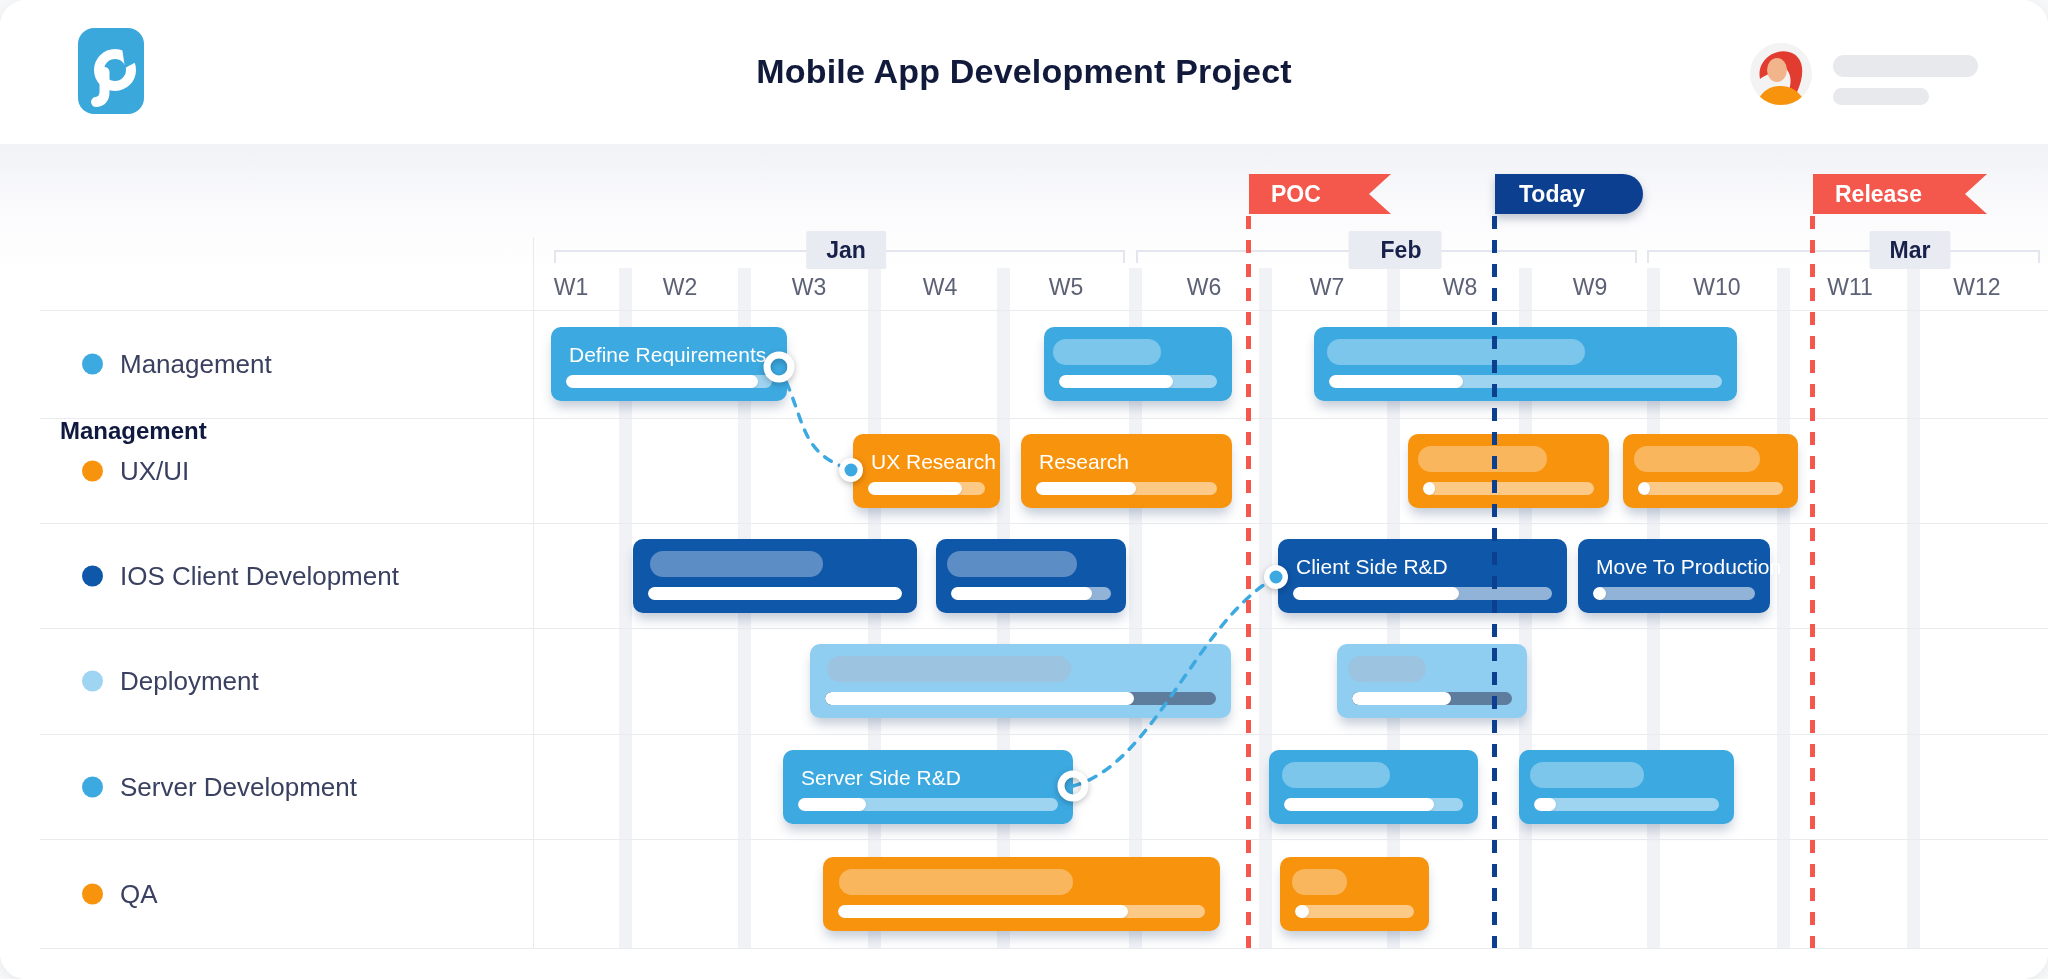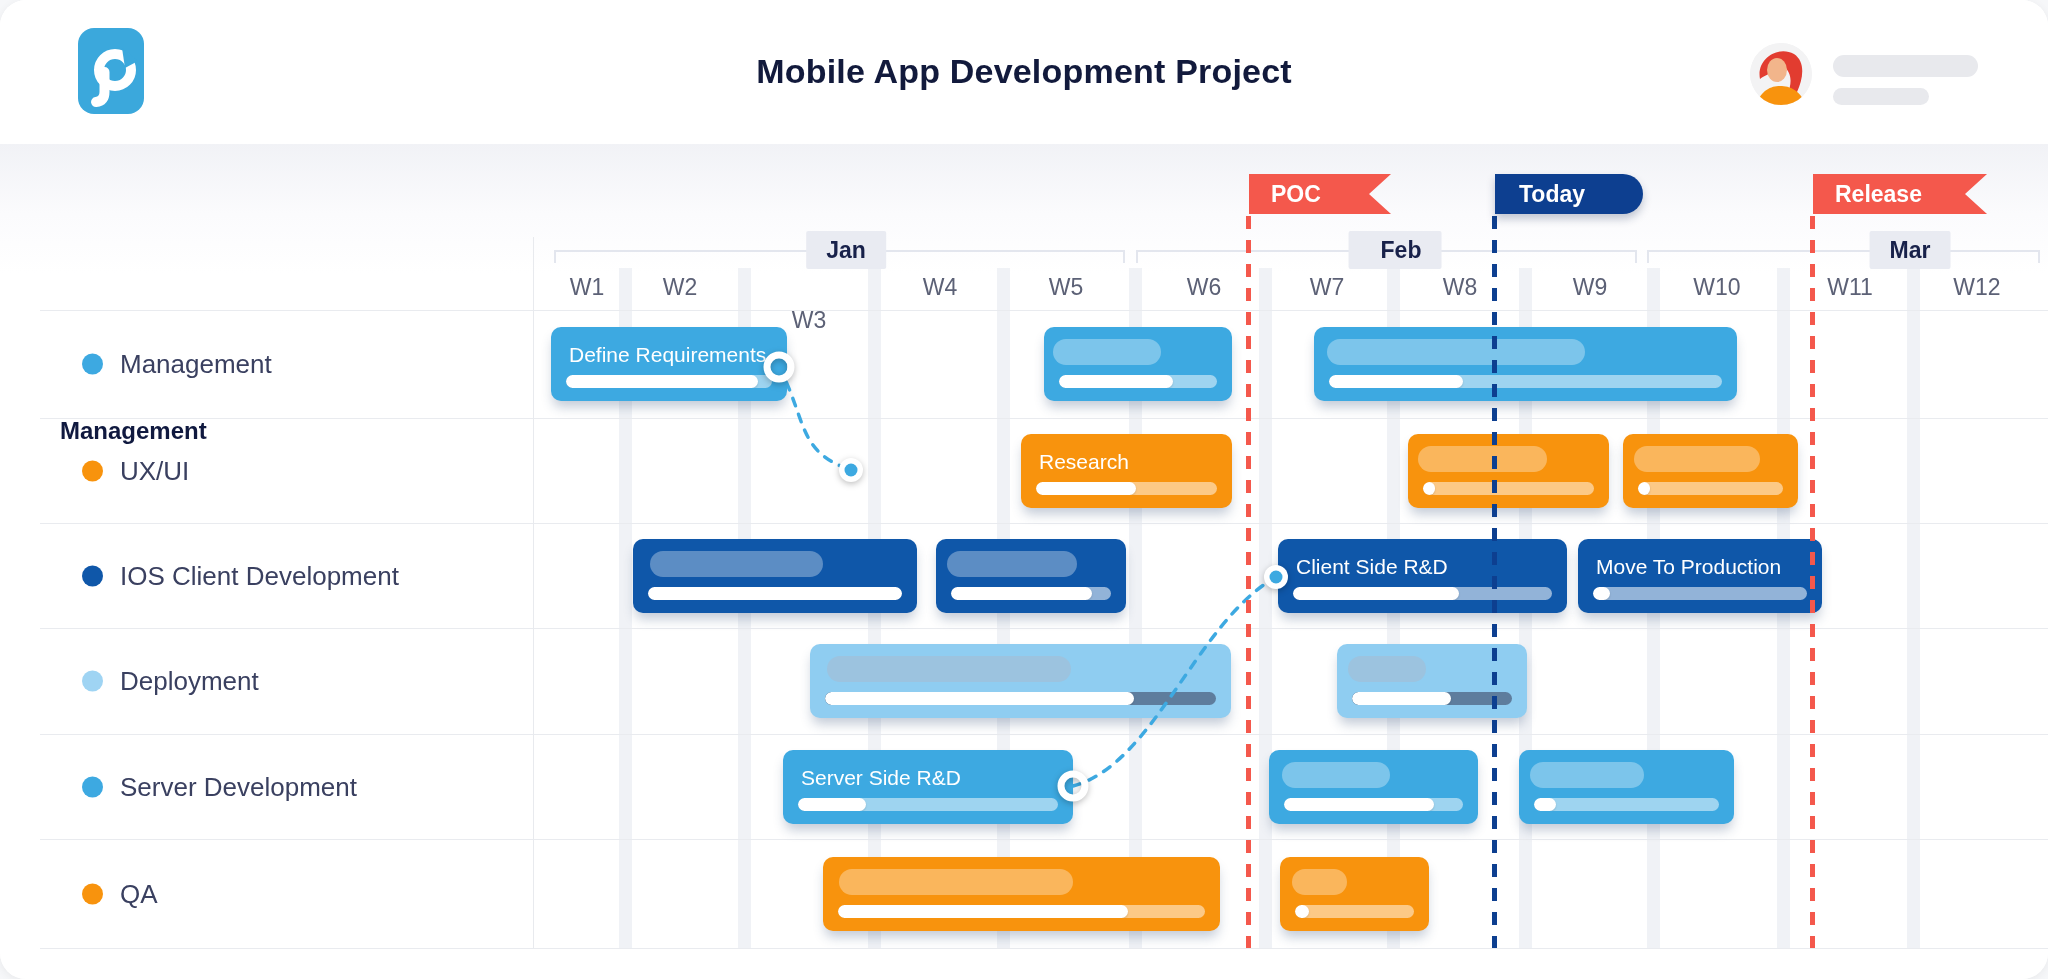--- a/index.html
+++ b/index.html
@@ -67,23 +67,23 @@
         <div class="month-drop" style="left: 1123px; top: 106px;"></div>
         <div class="month-label" style="left: 846px; top: 87px;">Jan</div>
         <div class="month-line" style="left: 1136px; top: 106px; width: 501px;"></div>
         <div class="month-drop" style="left: 1136px; top: 106px;"></div>
         <div class="month-drop" style="left: 1635px; top: 106px;"></div>
         <div class="month-label" style="left: 1395px; top: 87px; padding-left: 32px;">Feb</div>
         <div class="month-line" style="left: 1647px; top: 106px; width: 393px;"></div>
         <div class="month-drop" style="left: 1647px; top: 106px;"></div>
         <div class="month-drop" style="left: 2038px; top: 106px;"></div>
         <div class="month-label" style="left: 1910px; top: 87px;">Mar</div>
-        <div class="week-label" style="left: 587px; top: 143px;">W1</div>
+        <div class="week-label" style="left: 571px; top: 143px;">W1</div>
         <div class="week-label" style="left: 680px; top: 143px;">W2</div>
-        <div class="week-label" style="left: 809px; top: 143px; margin-top: 33px;">W3</div>
+        <div class="week-label" style="left: 809px; top: 143px;">W3</div>
         <div class="week-label" style="left: 940px; top: 143px;">W4</div>
         <div class="week-label" style="left: 1066px; top: 143px;">W5</div>
         <div class="week-label" style="left: 1204px; top: 143px; text-align: right;">W6</div>
         <div class="week-label" style="left: 1327px; top: 143px;">W7</div>
         <div class="week-label" style="left: 1460px; top: 143px;">W8</div>
         <div class="week-label" style="left: 1590px; top: 143px;">W9</div>
         <div class="week-label" style="left: 1717px; top: 143px;">W10</div>
         <div class="week-label" style="left: 1850px; top: 143px; text-align: right;">W11</div>
         <div class="week-label" style="left: 1977px; top: 143px;">W12</div>
         <div class="dot" style="left: 82px; top: 220px; background: rgb(61, 169, 225);"></div>
@@ -101,20 +101,26 @@
           </div>
         </div>
         <div class="bar" style="left: 1314px; top: 183px; width: 423px; background: rgb(61, 169, 225);">
           <div class="skel" style="left: 12.69px; width: 258.03px; background: rgba(255, 255, 255, 0.33);"></div>
           <div class="track" style="background: rgba(255, 255, 255, 0.5);">
             <div class="fill" style="width: 34%;"></div>
           </div>
         </div>
         <div class="dot" style="left: 82px; top: 326.5px; background: rgb(248, 147, 13);"></div>
         <div class="row-label" style="top: 326.5px;">UX/UI</div>
+        <div class="bar" style="left: 853px; top: 289.5px; width: 147px; background: rgb(248, 147, 13);">
+          <span class="bar-label">UX Research</span>
+          <div class="track" style="background: rgba(255, 255, 255, 0.5);">
+            <div class="fill" style="width: 80%;"></div>
+          </div>
+        </div>
         <div class="bar" style="left: 1021px; top: 289.5px; width: 211px; background: rgb(248, 147, 13);">
           <span class="bar-label">Research</span>
           <div class="track" style="background: rgba(255, 255, 255, 0.5);">
             <div class="fill" style="width: 55%;"></div>
           </div>
         </div>
         <div class="bar" style="left: 1408px; top: 289.5px; width: 201px; background: rgb(248, 147, 13);">
           <div class="skel" style="left: 10.05px; width: 128.64px; background: rgba(255, 255, 255, 0.33);"></div>
           <div class="track" style="background: rgba(255, 255, 255, 0.5);">
             <div class="fill" style="width: 7%;"></div>
@@ -139,21 +145,21 @@
           <div class="track" style="background: rgba(255, 255, 255, 0.55);">
             <div class="fill" style="width: 88%;"></div>
           </div>
         </div>
         <div class="bar" style="left: 1278px; top: 394.5px; width: 289px; background: rgb(15, 87, 169);">
           <span class="bar-label">Client Side R&amp;D</span>
           <div class="track" style="background: rgba(255, 255, 255, 0.55);">
             <div class="fill" style="width: 64%;"></div>
           </div>
         </div>
-        <div class="bar" style="left: 1578px; top: 394.5px; width: 244px; background: rgb(15, 87, 169);">
+        <div class="bar" style="left: 1578px; top: 394.5px; width: 192px; background: rgb(15, 87, 169);">
           <span class="bar-label">Move To Production</span>
           <div class="track" style="background: rgba(255, 255, 255, 0.55);">
             <div class="fill" style="width: 8%;"></div>
           </div>
         </div>
         <div class="dot" style="left: 82px; top: 537px; background: rgb(159, 212, 243);"></div>
         <div class="row-label" style="top: 537px;">Deployment</div>
         <div class="bar" style="left: 810px; top: 500px; width: 421px; background: rgb(143, 205, 241);">
           <div class="skel" style="left: 16.84px; width: 244.18px; background: rgb(156, 195, 223);"></div>
           <div class="track" style="background: rgb(94, 125, 157);">

